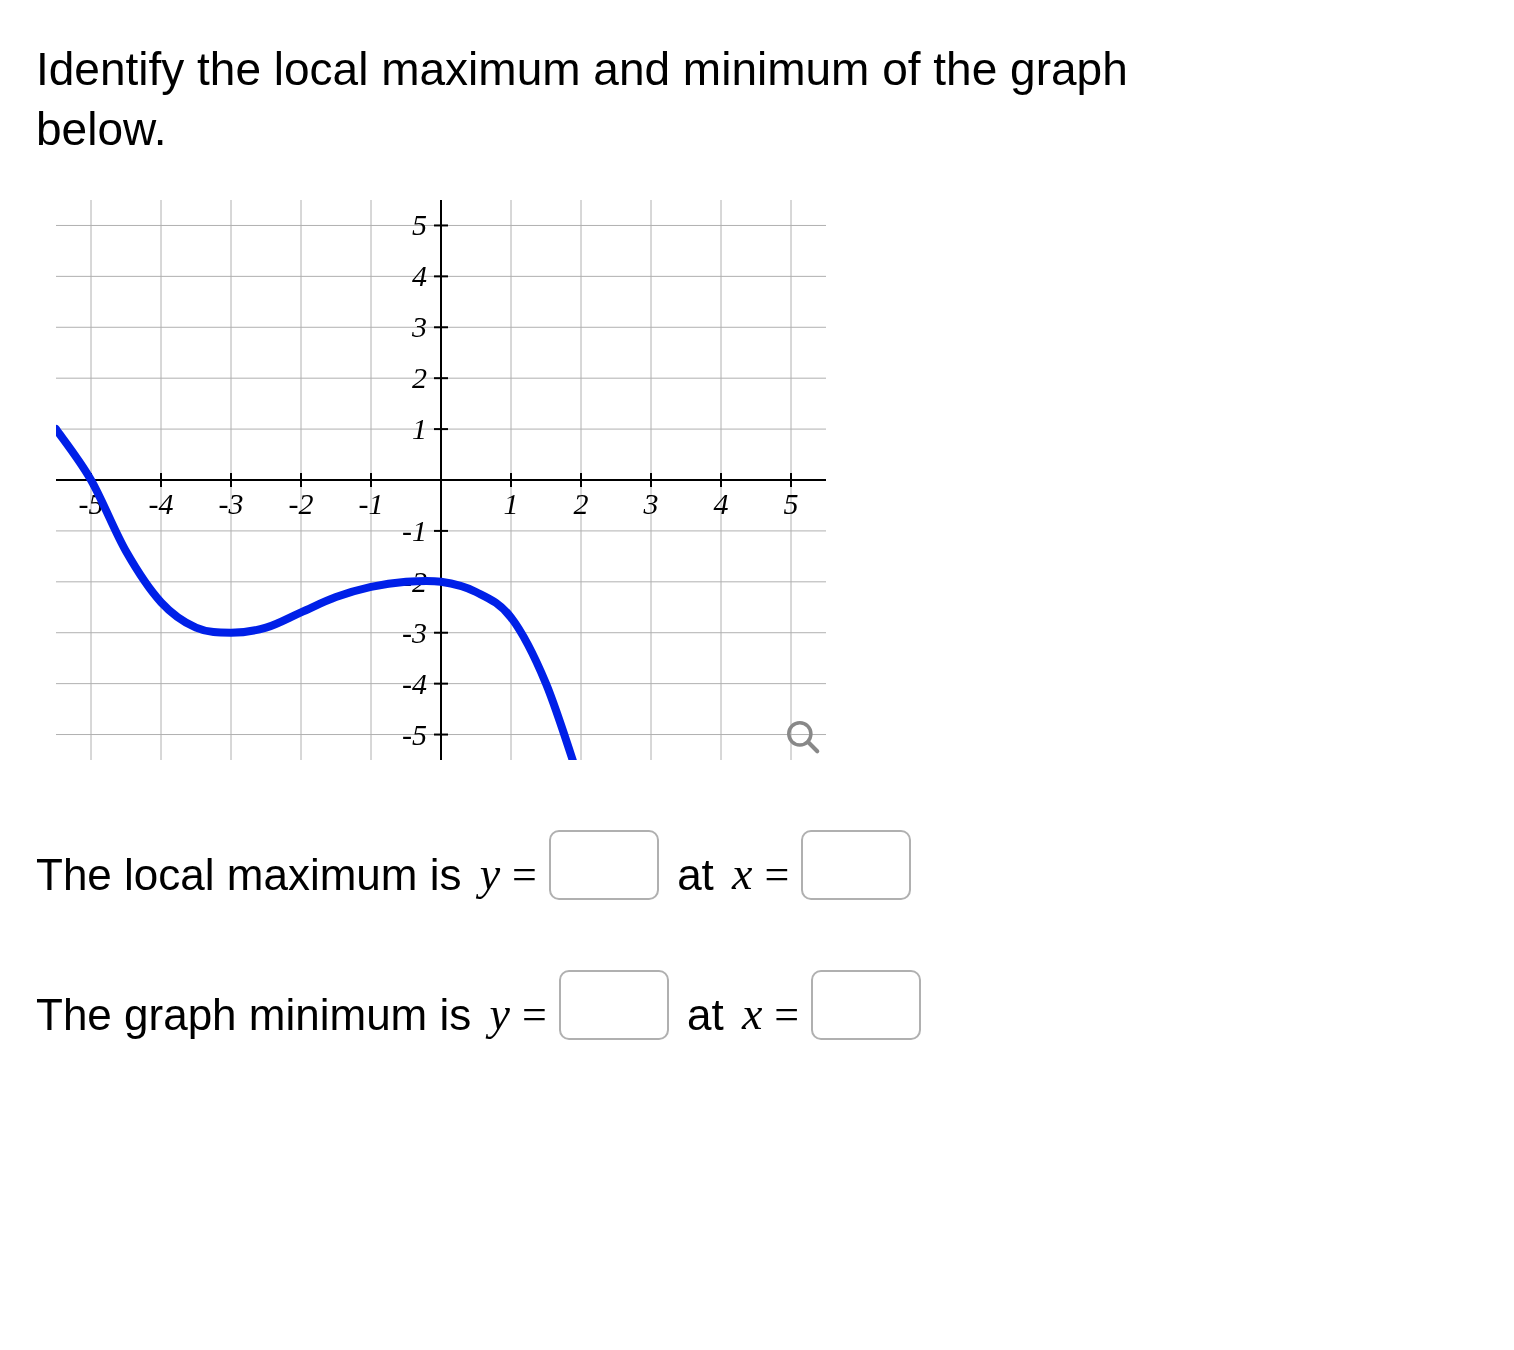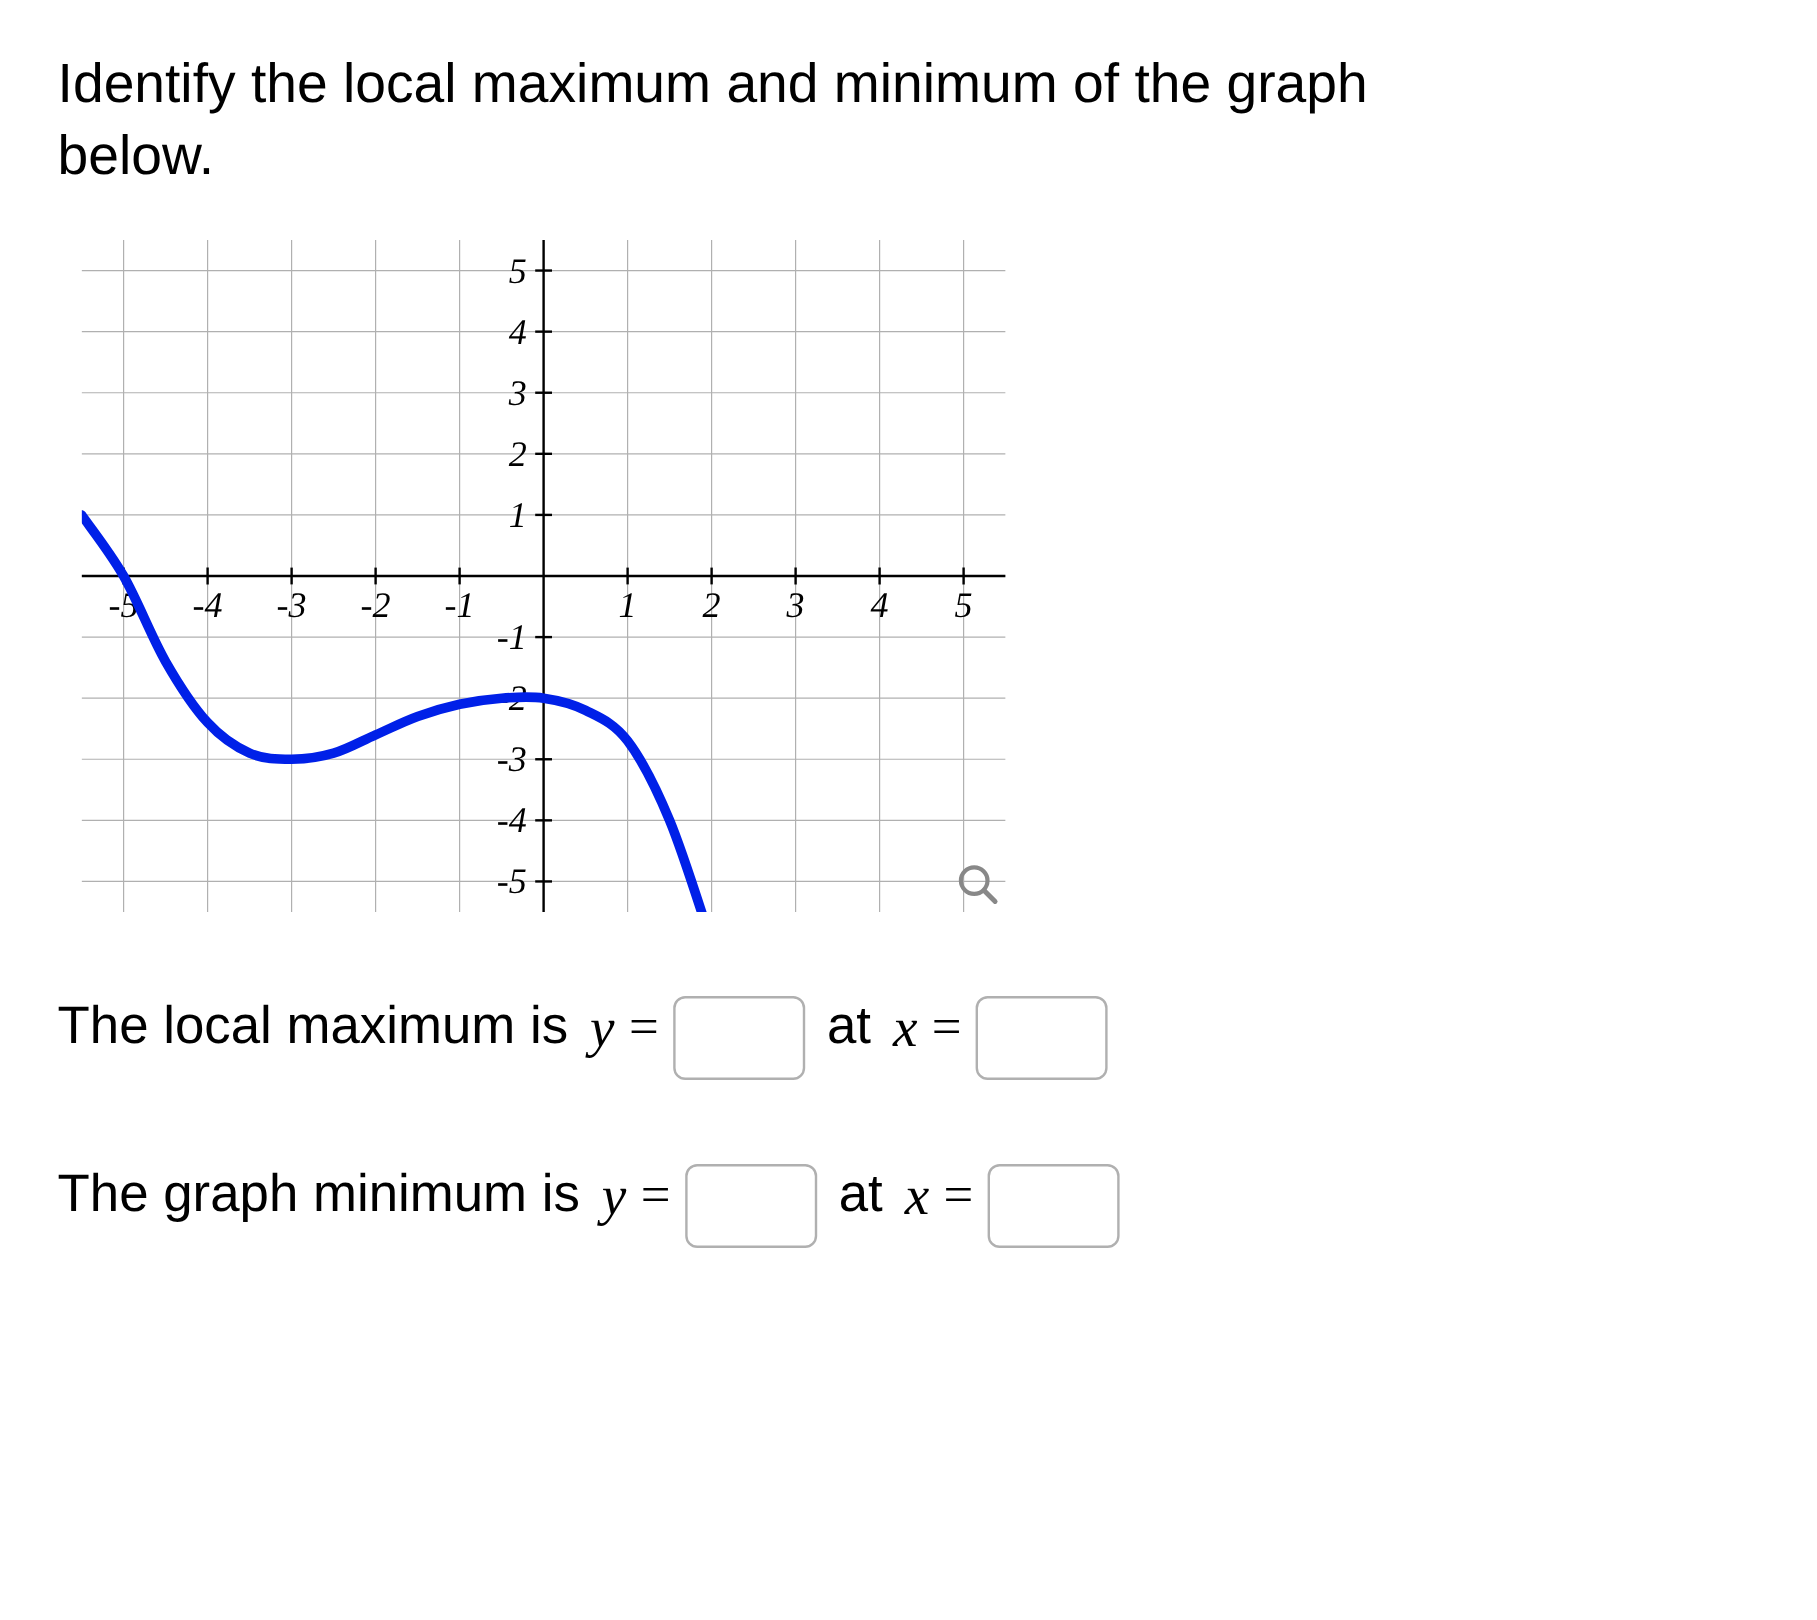--- a/index.html
+++ b/index.html
@@ -6,21 +6,21 @@
     margin: 0;
     padding: 0;
     background: #ffffff;
     font-family: Arial, Helvetica, sans-serif;
     color: #000000;
   }
   .page {
     width: 1238px;
     height: 1350px;
     position: relative;
-    padding: 40px 48px;
+    padding: 40px 36px;
     box-sizing: border-box;
   }
   .prompt {
     font-size: 46px;
     line-height: 1.3;
     margin-bottom: 40px;
   }
   .chart-wrap {
     position: relative;
     width: 770px;
@@ -39,21 +39,21 @@
     display: flex;
     align-items: center;
     justify-content: center;
     cursor: pointer;
   }
   .answers {
     margin-top: 70px;
   }
   .answer-row {
     display: flex;
-    align-items: flex-start;
+    align-items: flex-end;
     font-size: 44px;
     margin-bottom: 70px;
     gap: 6px;
   }
   .answer-row .label-text {
     white-space: pre;
   }
   .mathvar {
     font-family: "Times New Roman", Times, serif;
     font-style: italic;

